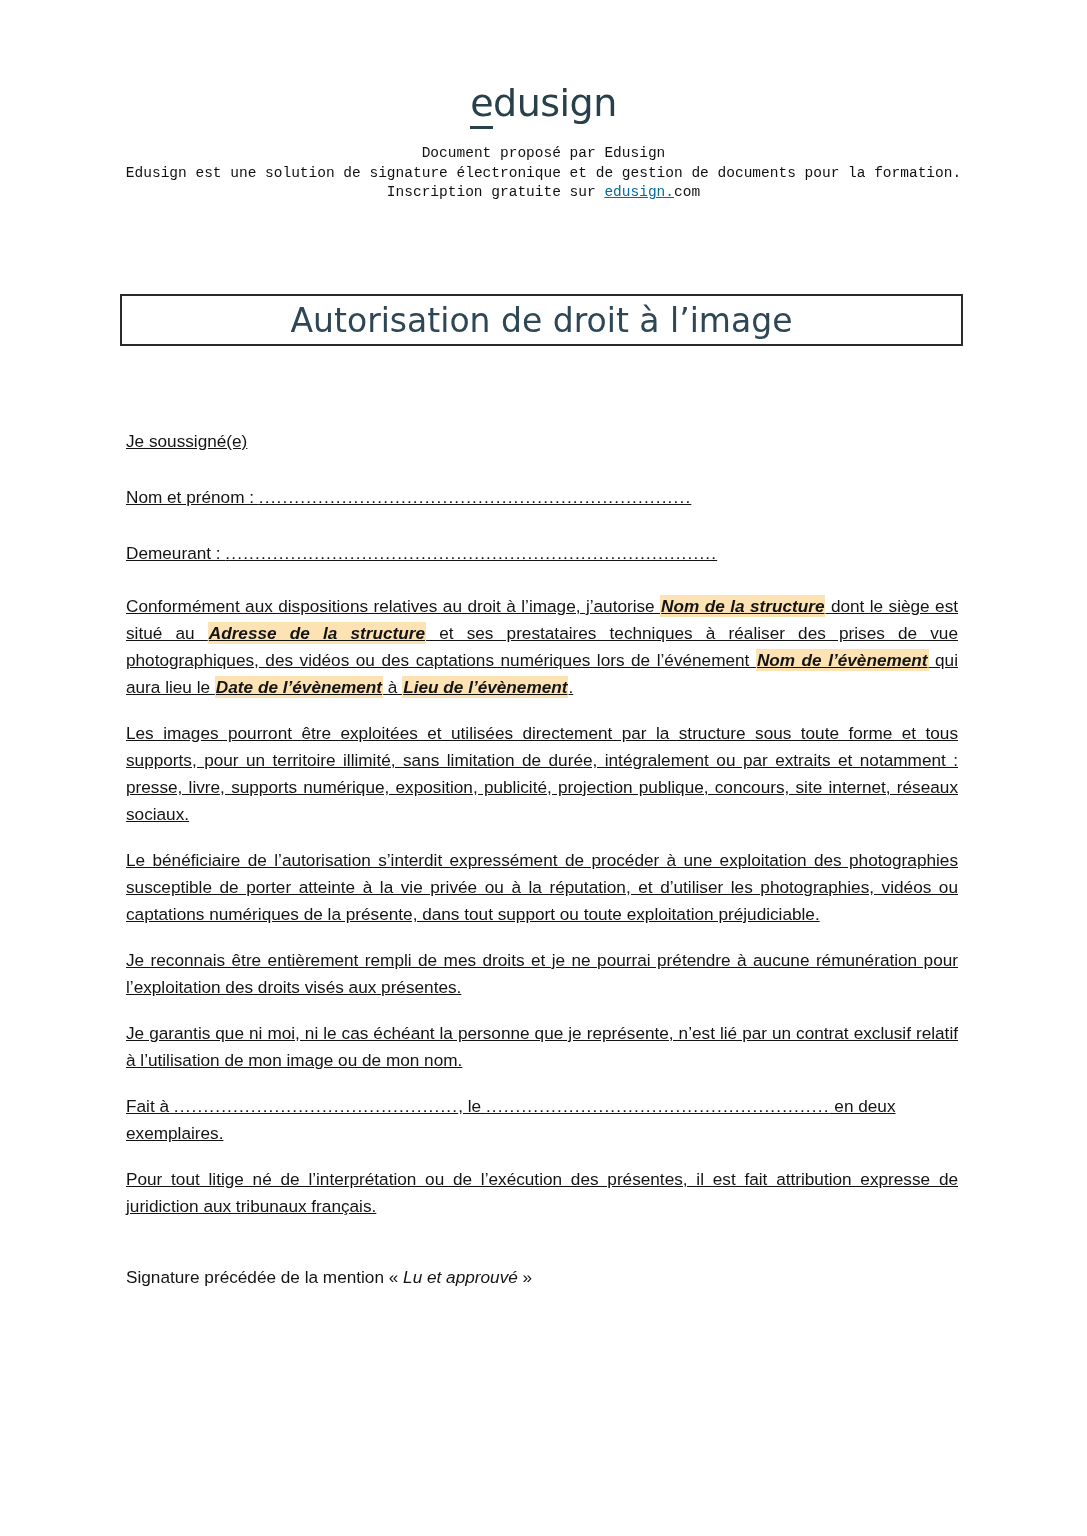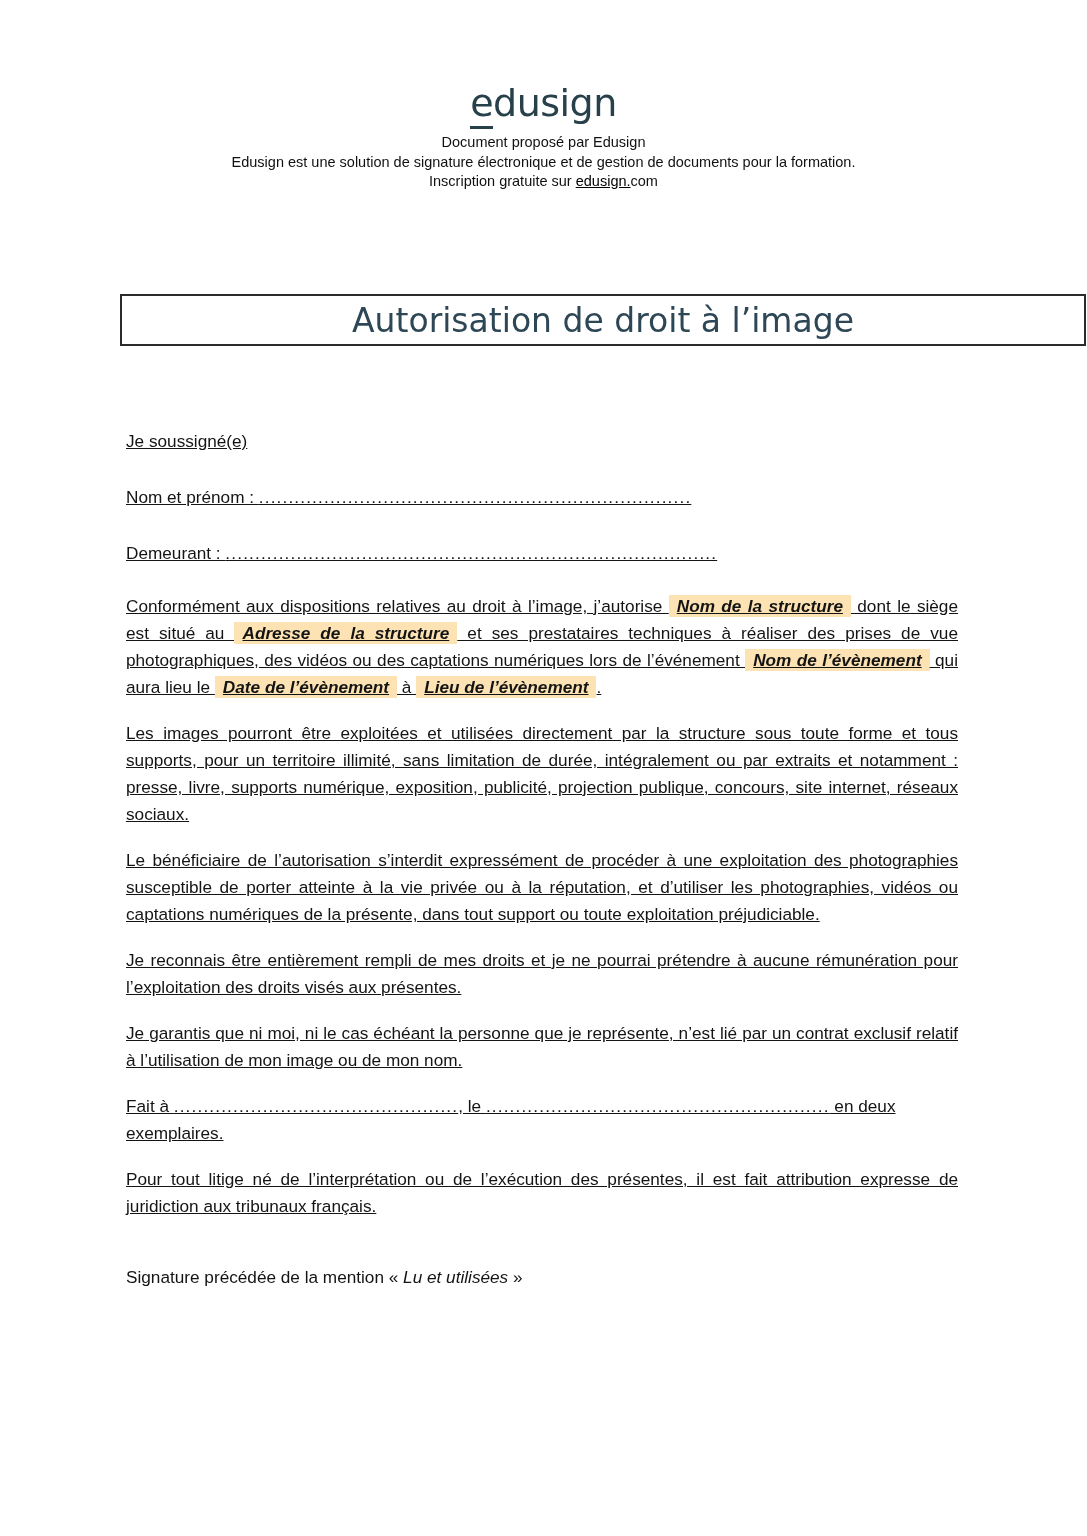--- a/index.html
+++ b/index.html
@@ -34,42 +34,42 @@
     color: #27404a;
     line-height: 1;
   }
   .brand-logo .logo-e {
     border-bottom: 3px solid #27404a;
     padding-bottom: 1px;
   }
 
   .header-lines {
     position: absolute;
-    top: 133px;
+    top: 144px;
     left: 0;
     width: 1087px;
     text-align: center;
-    font-family: Liberation Sans, sans-serif;
+    font-family: Liberation Mono, monospace;
     font-size: 14.5px;
     line-height: 19.5px;
     color: #111111;
   }
   .header-lines div { white-space: nowrap; }
   .header-link {
-    color: #000000;
+    color: #0369a1;
     text-decoration: underline;
     text-align: center;
   }
 
   
   .title-box {
     position: absolute;
     left: 120px;
     top: 294px;
-    width: 966px;
+    width: 843px;
     height: 52px;
     border: 2px solid #2b2b2b;
     box-sizing: border-box;
     display: flex;
     align-items: center;
     justify-content: center;
     background: #ffffff;
   }
   .title-text {
     font-family: "DejaVu Sans", sans-serif;
@@ -102,21 +102,21 @@
 
   .dots {
     letter-spacing: 1.15px;
     font-size: 17.2px;
   }
 
   .hl {
     background-color: #fde3b4;
     font-weight: bold;
     font-style: italic;
-    padding: 1px 8px;
+    padding: 1px 1px;
     box-decoration-break: clone;
     -webkit-box-decoration-break: clone;
   }
 
   .sig-line {
     margin-top: 44px;
     font-size: 17.2px;
     line-height: 27px;
     text-align: left;
     color: #141414;
@@ -161,15 +161,15 @@
   <p class="para">Le bénéficiaire de l’autorisation s’interdit expressément de procéder à une exploitation des photographies susceptible de porter atteinte à la vie privée ou à la réputation, et d’utiliser les photographies, vidéos ou captations numériques de la présente, dans tout support ou toute exploitation préjudiciable.</p>
 
   <p class="para">Je reconnais être entièrement rempli de mes droits et je ne pourrai prétendre à aucune rémunération pour l’exploitation des droits visés aux présentes.</p>
 
   <p class="para">Je garantis que ni moi, ni le cas échéant la personne que je représente, n’est lié par un contrat exclusif relatif à l’utilisation de mon image ou de mon nom.</p>
 
   <p class="para no-justify"><span>Fait à </span><span class="dots">................................................</span><span>, le </span><span class="dots">..........................................................</span><span> en deux exemplaires.</span></p>
 
   <p class="para">Pour tout litige né de l’interprétation ou de l’exécution des présentes, il est fait attribution expresse de juridiction aux tribunaux français.</p>
 
-  <p class="sig-line"><span>Signature précédée de la mention </span><span>« </span><span class="mention">Lu et utilisées</span><span> »</span></p>
+  <p class="sig-line"><span>Signature précédée de la mention </span><span>« </span><span class="mention">Lu et approuvé</span><span> »</span></p>
 
 </div>
 
 </body></html>

